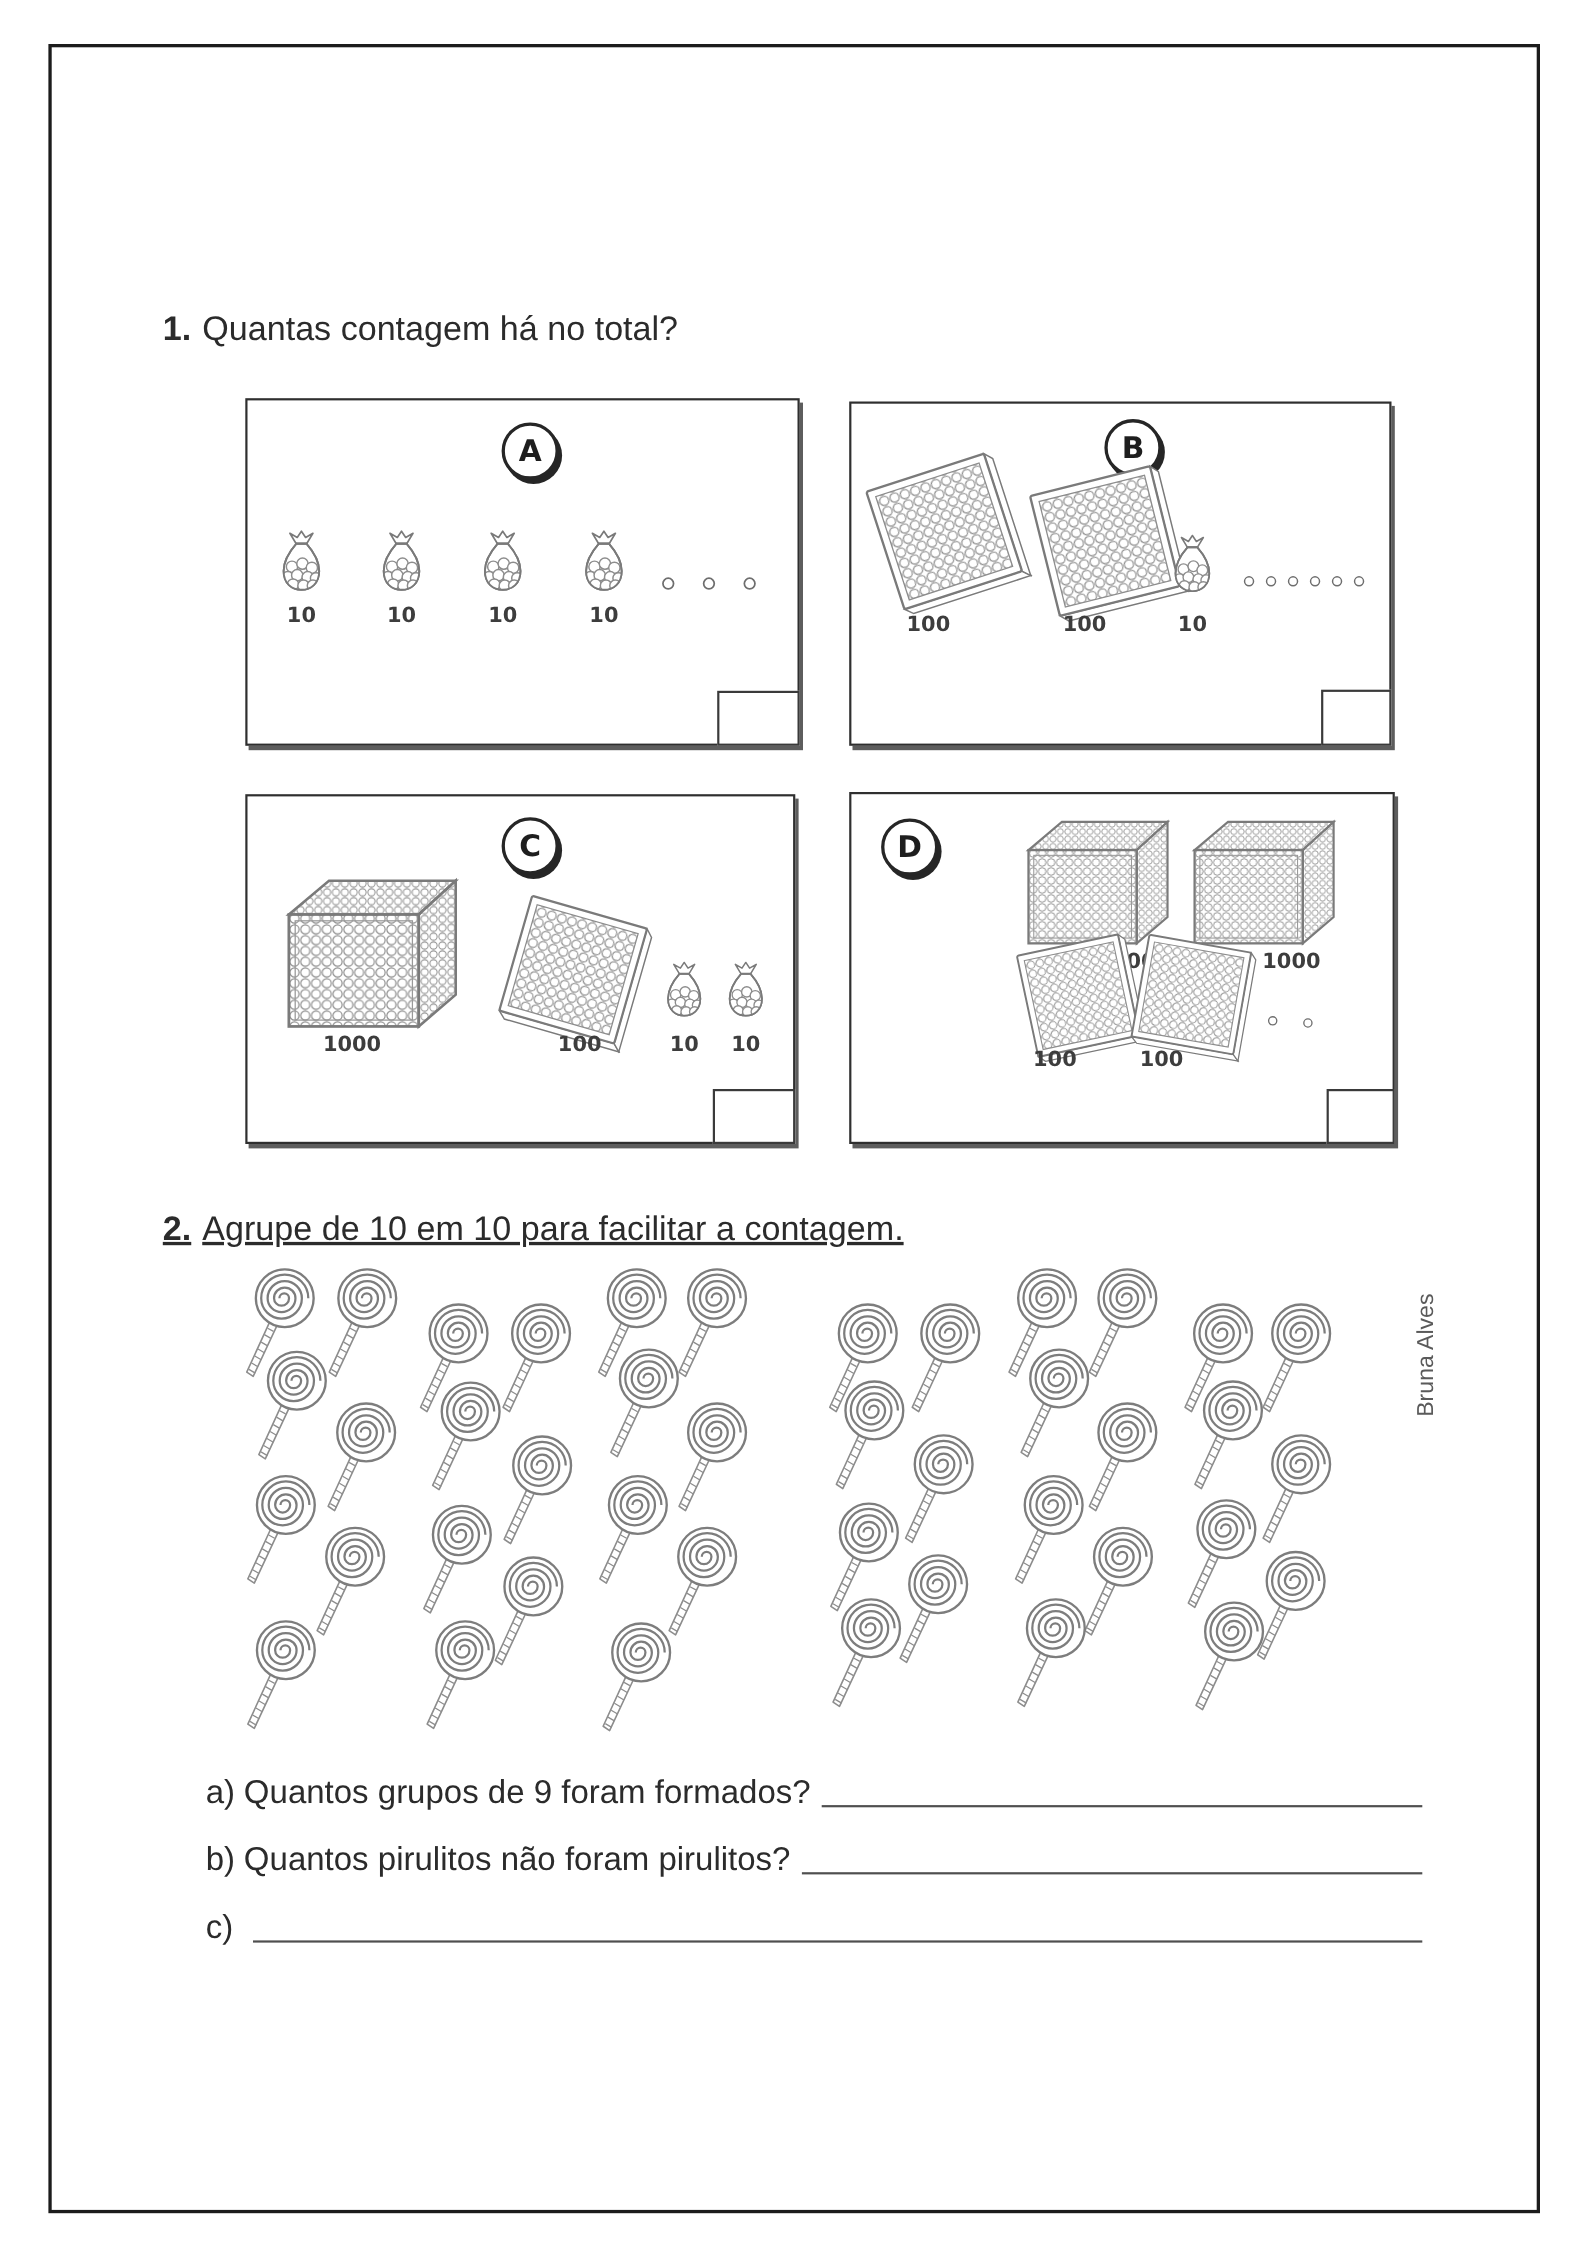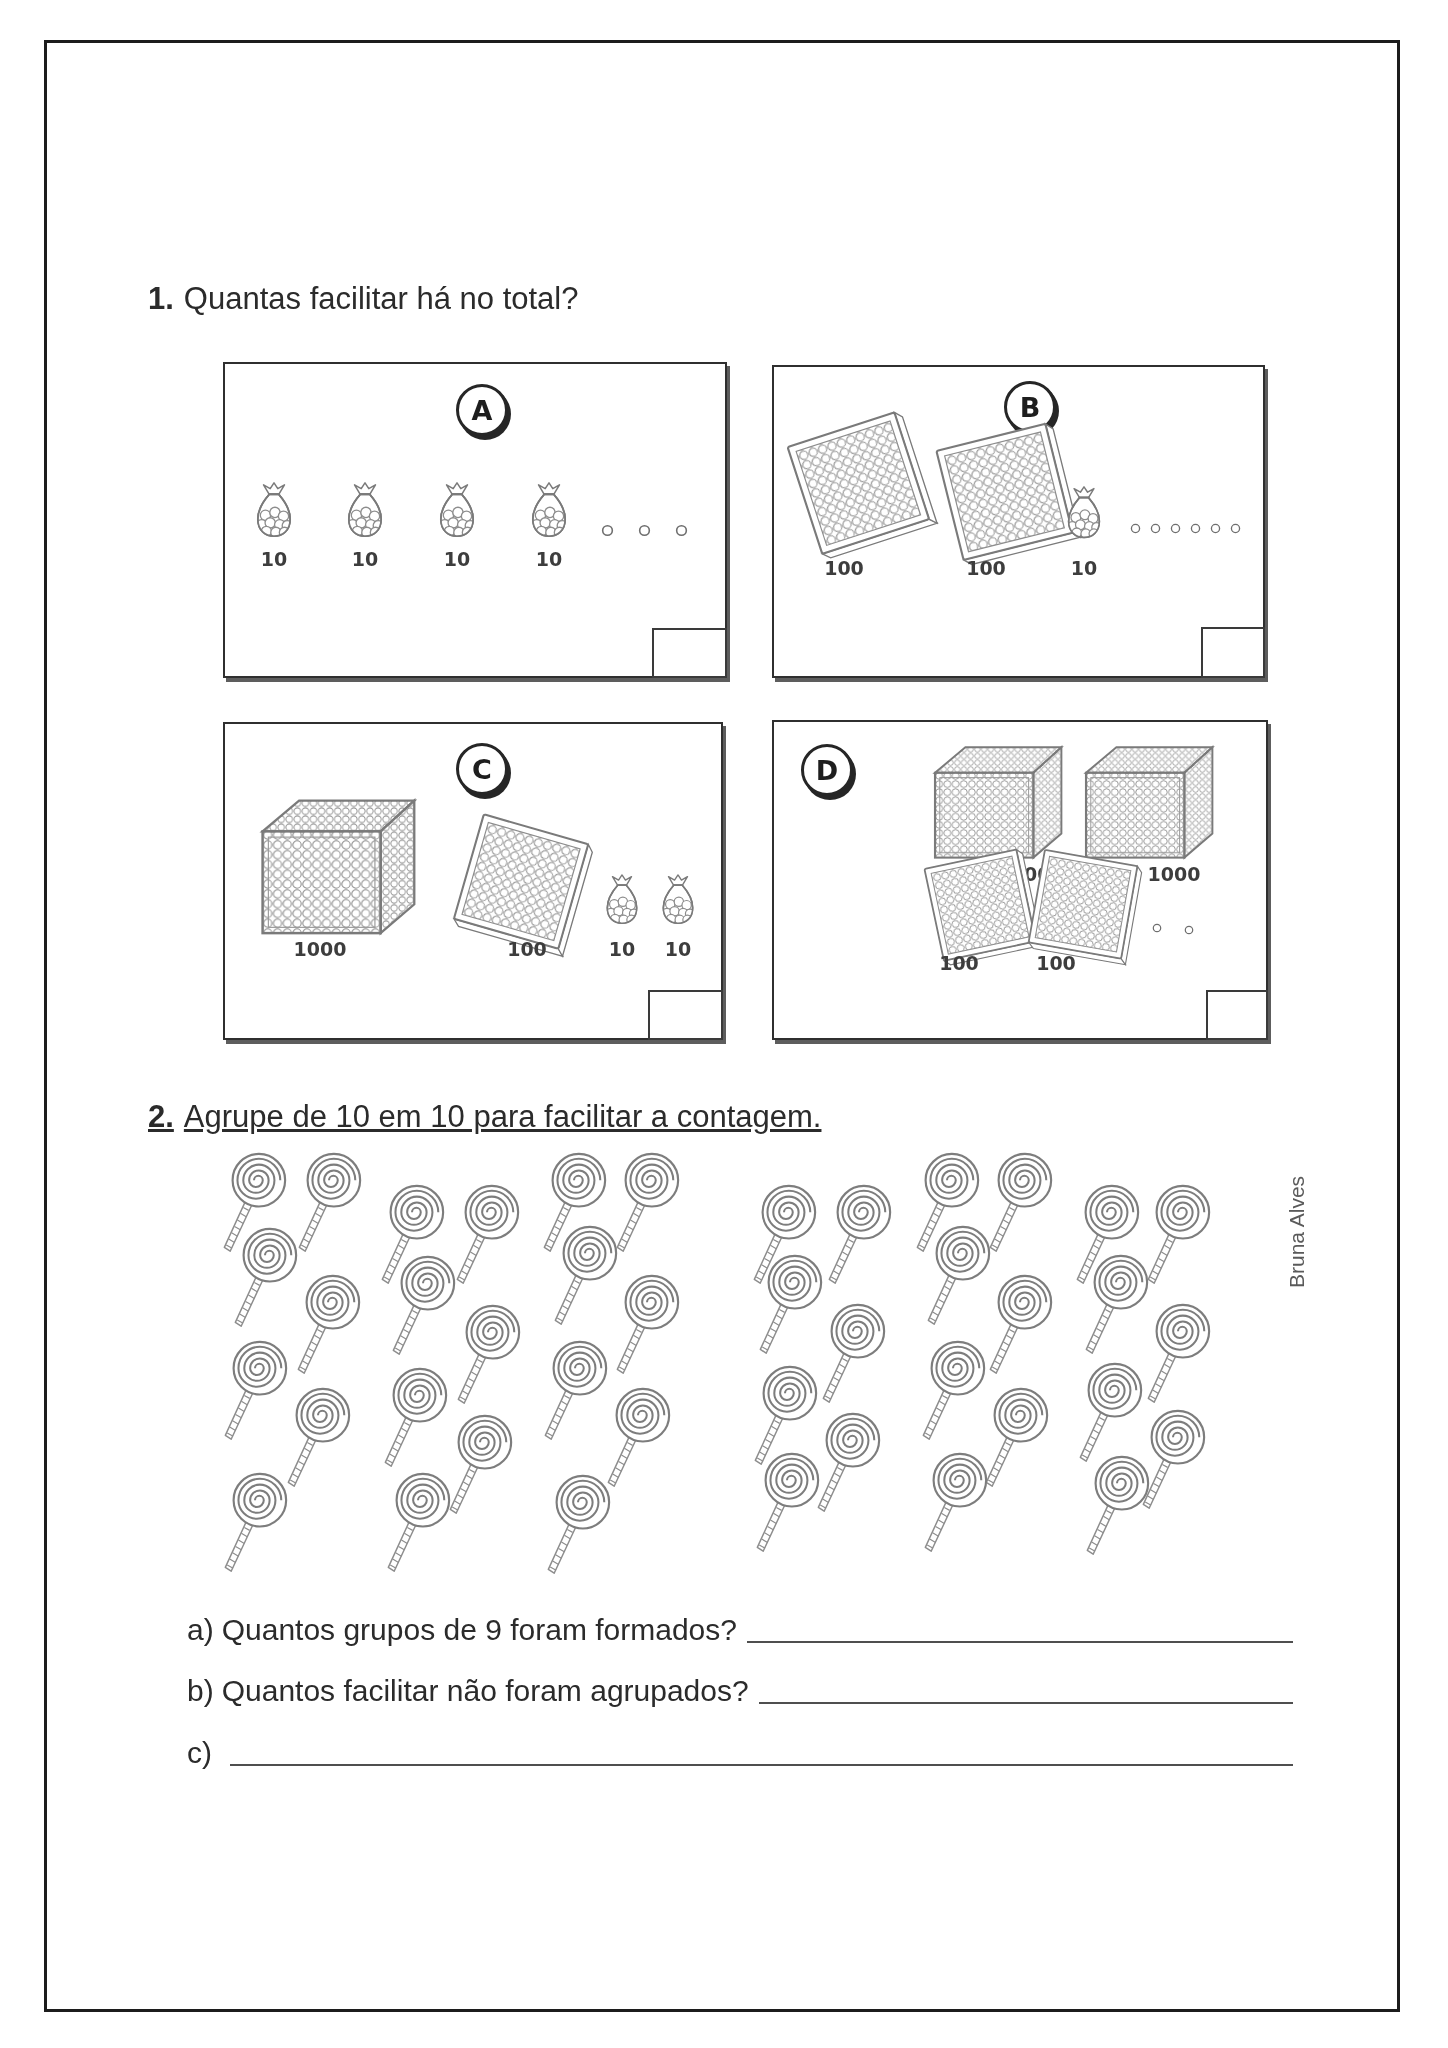--- a/index.html
+++ b/index.html
@@ -92,21 +92,21 @@
       <path d="M64 30 A22 22 0 0 0 20 30 A19 19 0 0 0 58 30 A16 16 0 0 0 26 30 A13 13 0 0 0 52 30 A10 10 0 0 0 32 30 A7 7 0 0 0 46 30 A4.5 4.5 0 0 0 37 30" fill="none" stroke="#7d7d7d" stroke-width="2.1"></path>
     </symbol>
   </defs>
 </svg>
 
 <div class="page">
   <div class="frame"></div>
 
 
   <div class="q q1">
-    <span class="qnum">1.</span><span class="qtext">Quantas facilitar há no total?</span>
+    <span class="qnum">1.</span><span class="qtext">Quantas contagem há no total?</span>
   </div>
 
   <div id="panels">
       <div class="panel" style="left: 223px; top: 362px; width: 504px; height: 316px;">
         <div class="badge" style="left: 231px; top: 20px;">A</div>
         <div class="item" style="left: 28px; top: 116.5px;">
           <svg width="42" height="59" class="icon">
             <use href="#sym-bag"></use>
           </svg>
         </div>
@@ -485,20 +485,20 @@
 
   <div class="credit">Bruna Alves</div>
 
   <div class="subq" style="top:1606px;">
     <span class="txt lab">a)</span>
     <span class="txt">Quantos grupos de 9 foram formados?</span>
     <span class="line"></span>
   </div>
   <div class="subq" style="top:1667px;">
     <span class="txt lab">b)</span>
-    <span class="txt">Quantos facilitar não foram agrupados?</span>
+    <span class="txt">Quantos pirulitos não foram pirulitos?</span>
     <span class="line"></span>
   </div>
   <div class="subq" style="top:1729px;">
     <span class="txt lab">c)</span>
     <span class="line"></span>
   </div>
 </div>
 
 </body></html>

